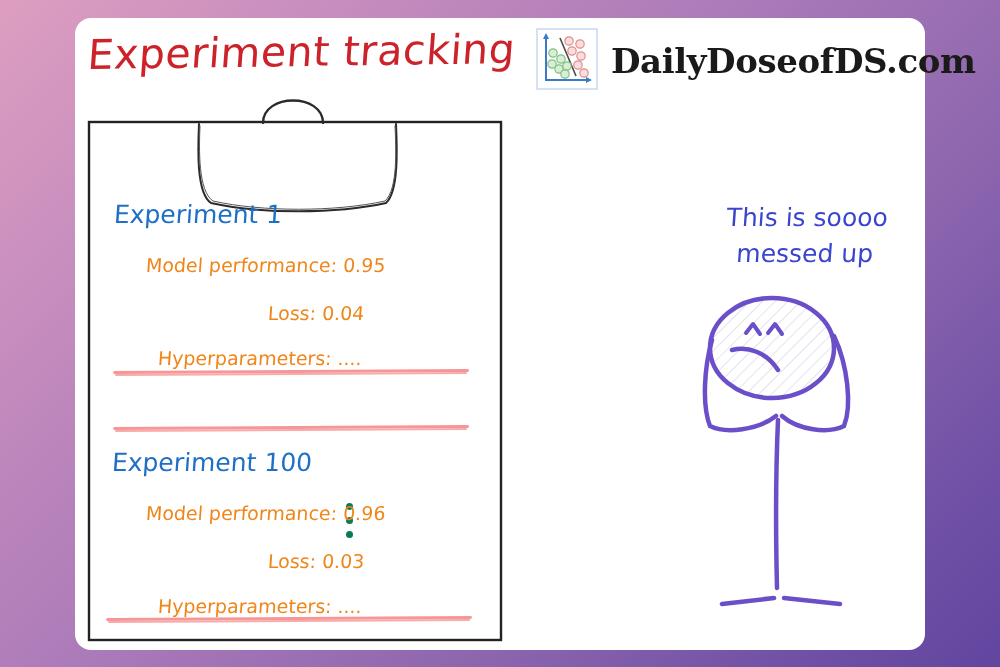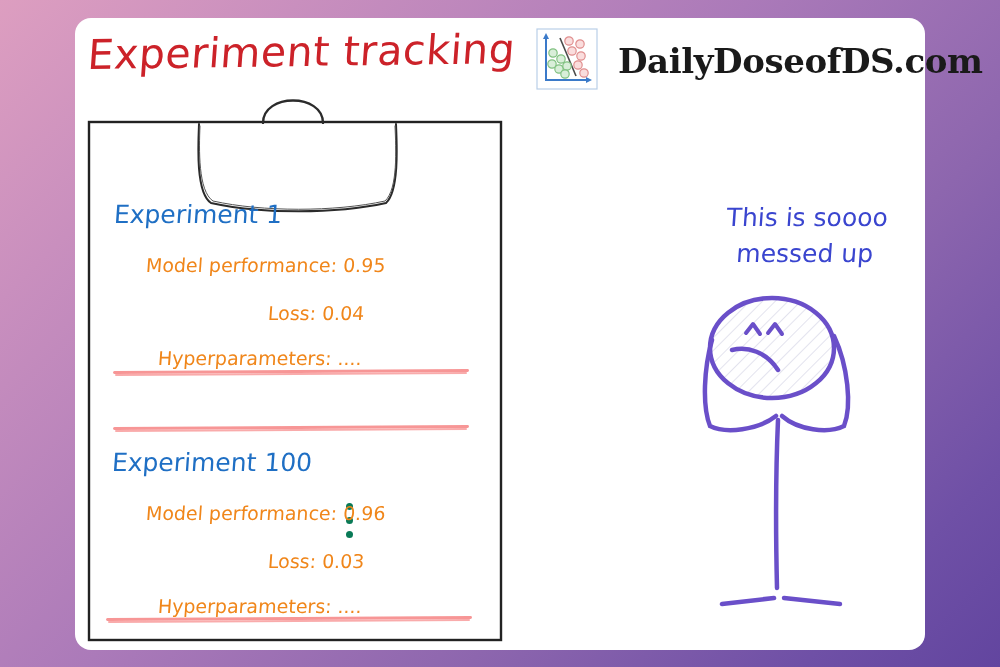--- a/index.html
+++ b/index.html
@@ -47,21 +47,21 @@
     white-space: nowrap;
   }
 
   
   #brand {
     position: absolute;
     left: 536px;
     top: 28px;
     display: flex;
     align-items: center;
-    gap: 20px;
+    gap: 13px;
   }
   #brand-mark { flex: none; }
   #brand-text {
     font-family: "DejaVu Serif", serif;
     font-weight: 700;
     font-size: 34px;
     color: #1a1a1a;
     white-space: nowrap;
     letter-spacing: -0.4px;
   }

